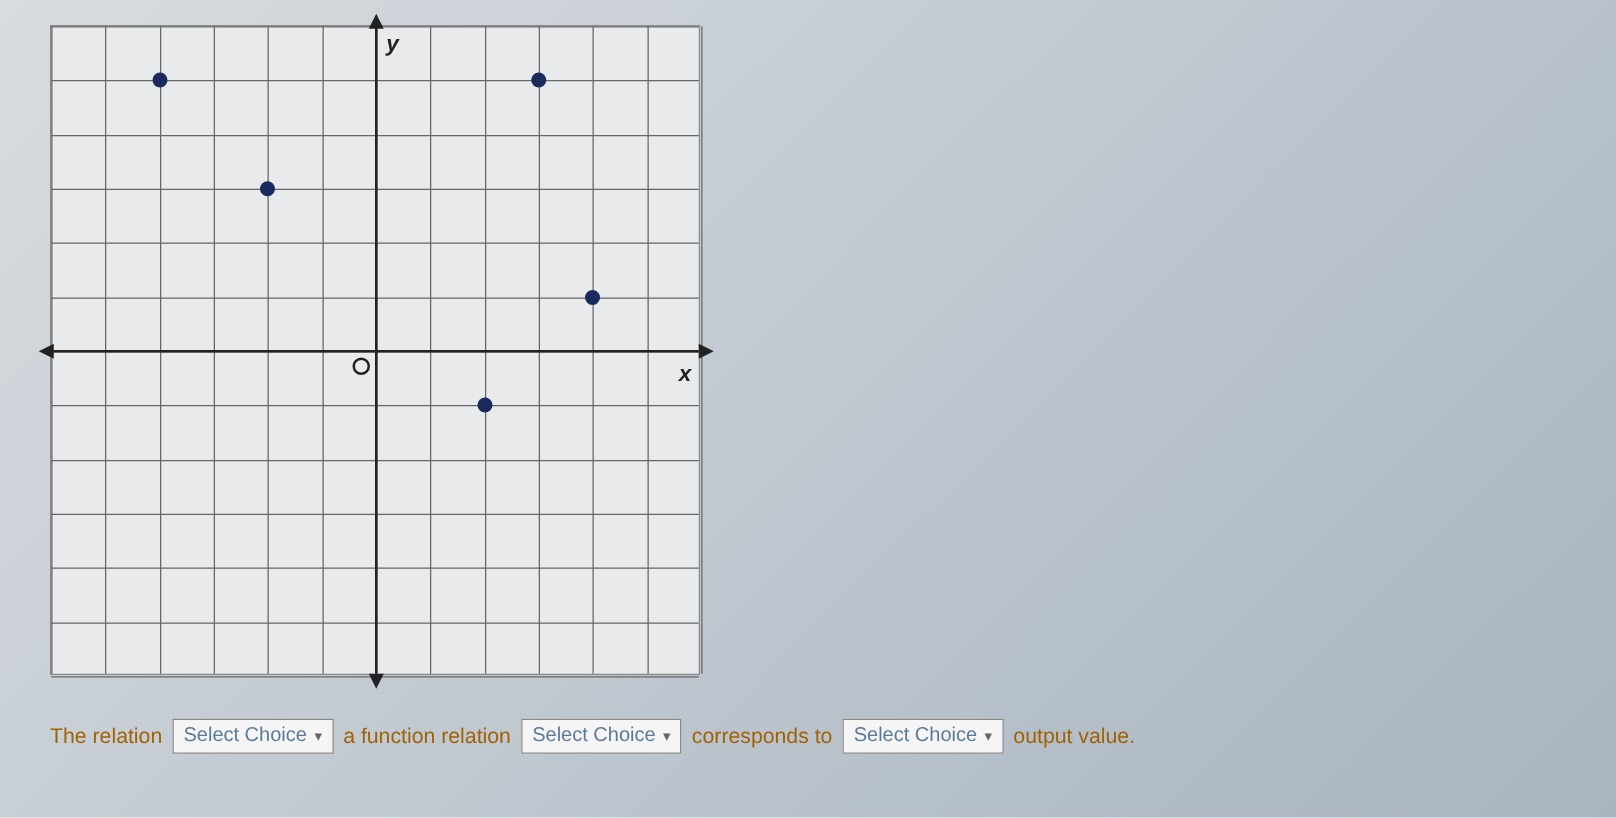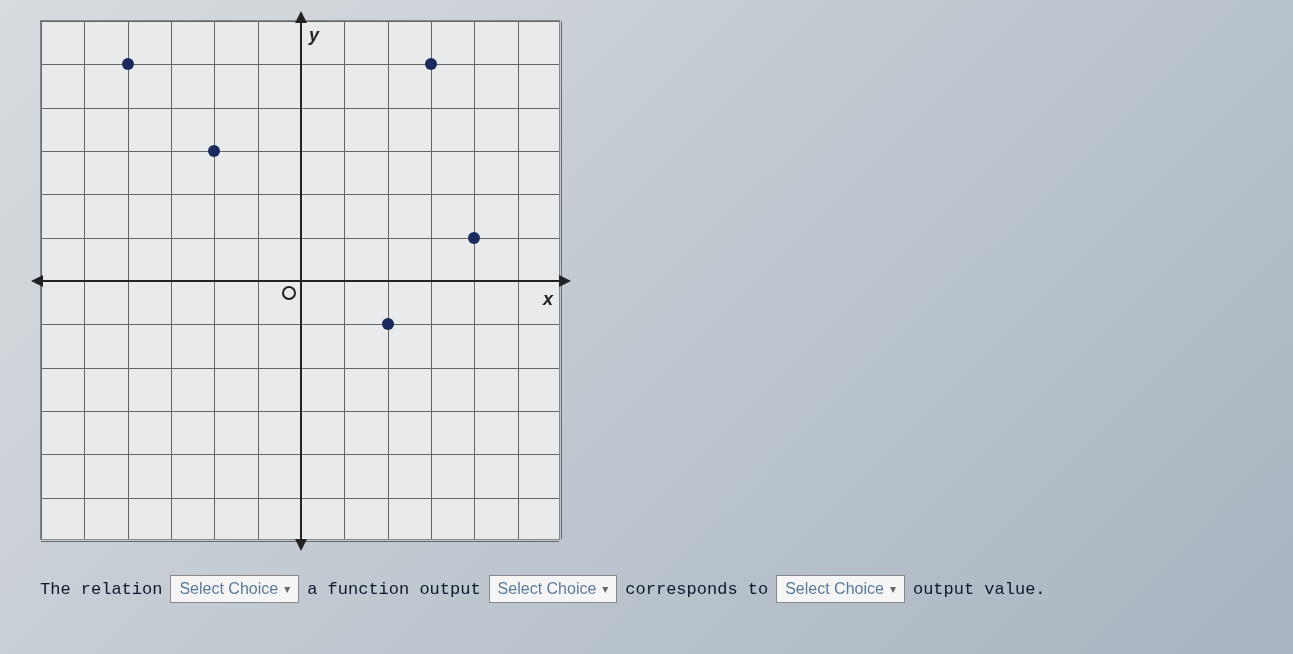--- a/index.html
+++ b/index.html
@@ -111,21 +111,21 @@
       padding: 4px 8px;
       font-size: 16px;
       color: #5a7a9a;
       cursor: pointer;
       gap: 6px;
     }
     .select-box .chevron {
       font-size: 12px;
       color: #666;
     }
-    .text-part { color: #0f172a; font-family: Liberation Mono, monospace; }
+    .text-part { color: #a16207; }
   </style>
 </head>
 <body>
 
 <div class="chart-container" id="chart">
     <div class="grid-line-v" style="left: 0px;"></div>
     <div class="grid-line-v" style="left: 43.3333px;"></div>
     <div class="grid-line-v" style="left: 86.6667px;"></div>
     <div class="grid-line-v" style="left: 130px;"></div>
     <div class="grid-line-v" style="left: 173.333px;"></div>
@@ -165,21 +165,21 @@
     <div class="data-point" style="left: 390px; top: 43.3333px;"></div>
     <div class="data-point" style="left: 433.333px; top: 216.667px;"></div>
   </div>
 
 <div class="sentence-row">
   <span class="text-part">The relation</span>
   <div class="select-box">
     <span>Select Choice</span>
     <span class="chevron">▾</span>
   </div>
-  <span class="text-part">a function output</span>
+  <span class="text-part">a function relation</span>
   <div class="select-box">
     <span>Select Choice</span>
     <span class="chevron">▾</span>
   </div>
   <span class="text-part">corresponds to</span>
   <div class="select-box">
     <span>Select Choice</span>
     <span class="chevron">▾</span>
   </div>
   <span class="text-part">output value.</span>

